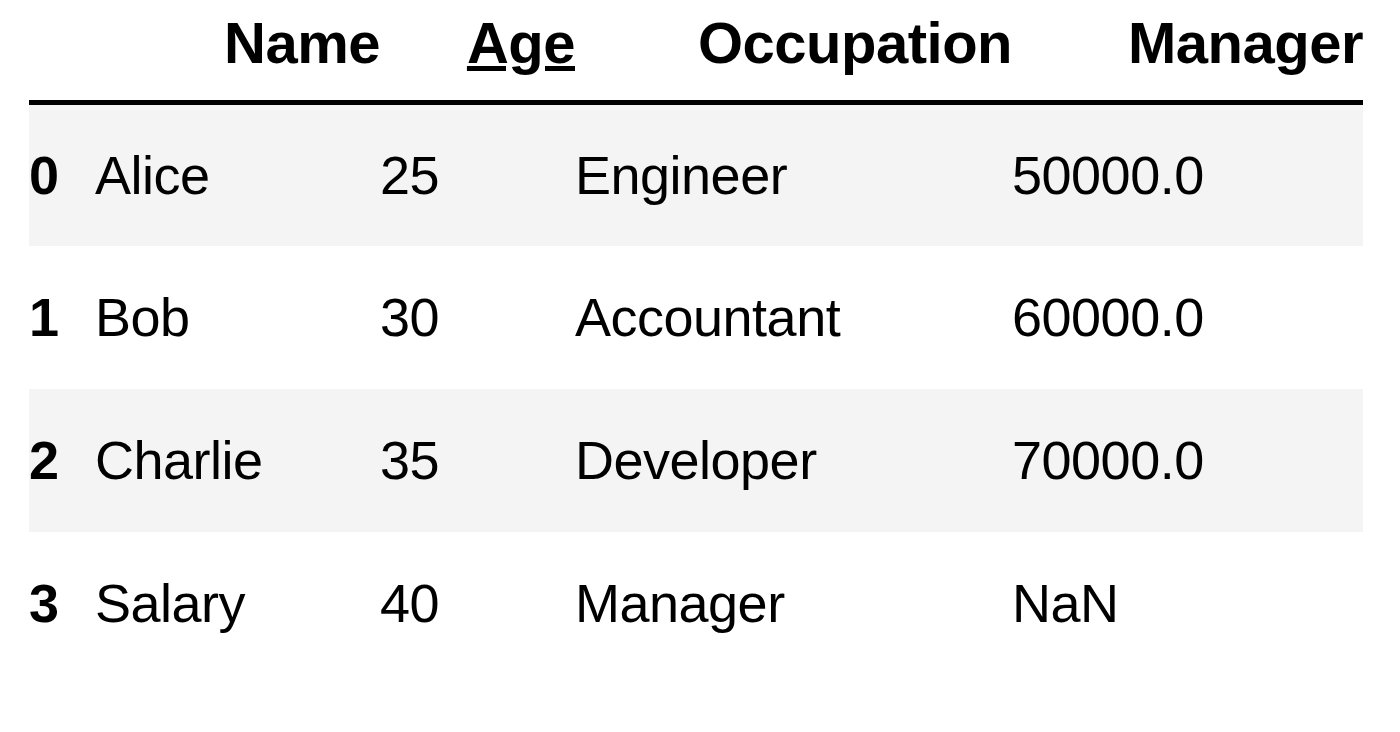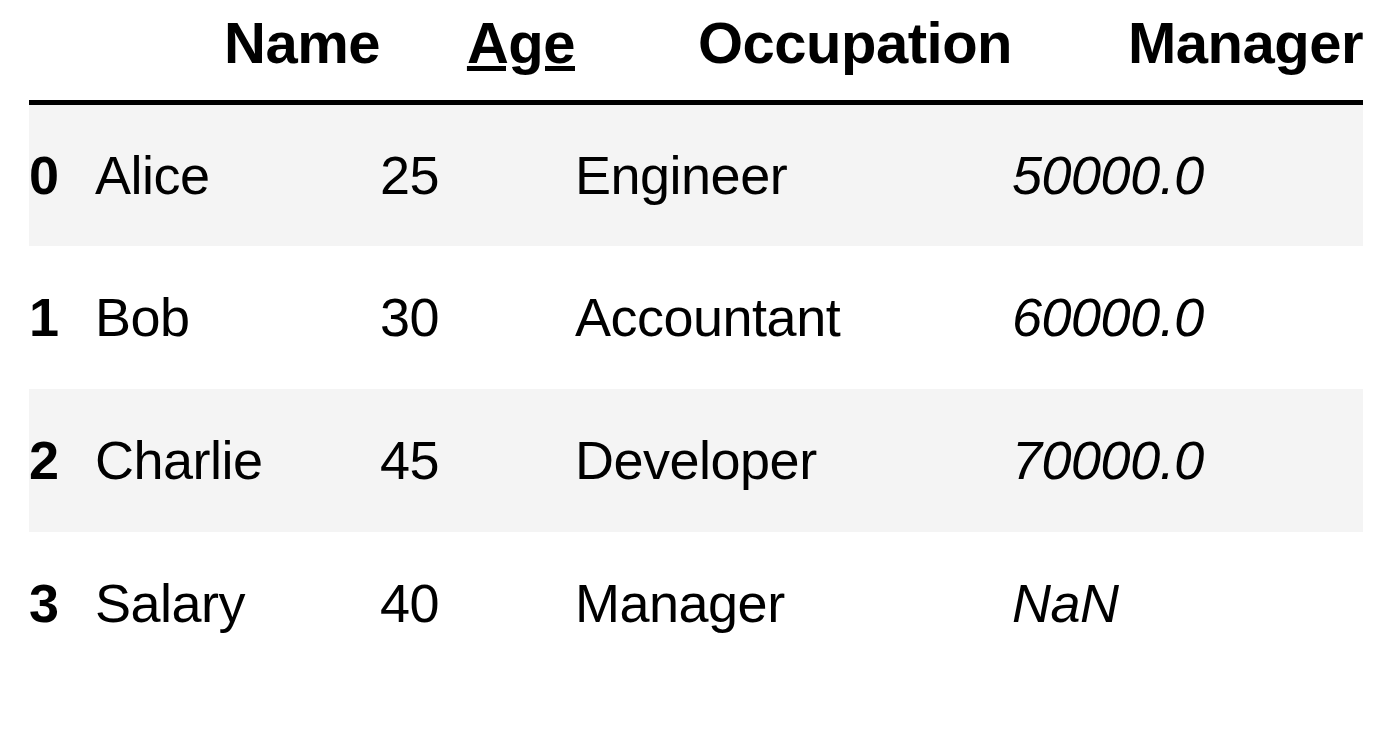--- a/index.html
+++ b/index.html
@@ -93,21 +93,21 @@
   col.c-occ      { width: 437px; }
   col.c-salary   { width: 351px; }
 
   
   th.h-index  { padding-right: 0; }
   th.h-name   { padding-right: 0; }
   th.h-age    { padding-right: 0; text-decoration: underline; }
   th.h-occ    { padding-right: 0; }
   th.h-salary { padding-right: 33px; }
 
-  td.d-salary { padding-right: 33px; font-style: italic; }
+  td.d-salary { padding-right: 33px; }
 </style>
 </head>
 <body>
 
 <div class="frame">
 
   <table class="dataframe">
     <colgroup>
       <col class="c-index">
       <col class="c-name">
@@ -140,21 +140,21 @@
         <th class="rowindex">1</th>
         <td>Bob</td>
         <td>30</td>
         <td>Accountant</td>
         <td class="d-salary">60000.0</td>
       </tr>
 
       <tr class="stripe">
         <th class="rowindex">2</th>
         <td>Charlie</td>
-        <td>45</td>
+        <td>35</td>
         <td>Developer</td>
         <td class="d-salary">70000.0</td>
       </tr>
 
       <tr class="plain">
         <th class="rowindex">3</th>
         <td>Salary</td>
         <td>40</td>
         <td>Manager</td>
         <td class="d-salary">NaN</td>

